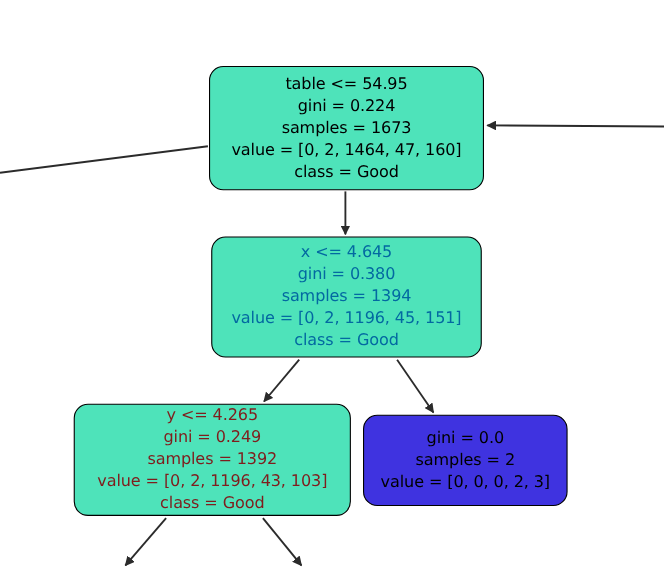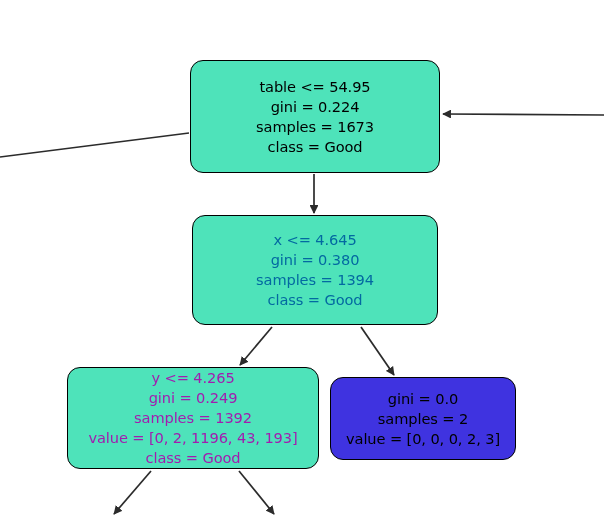--- a/index.html
+++ b/index.html
@@ -65,35 +65,37 @@
         <line x1="361" y1="327" x2="394" y2="375" stroke="#2b2b2b" marker-end="url(#arrowhead)"></line>
         <line x1="151" y1="471" x2="114" y2="514" stroke="#2b2b2b" marker-end="url(#arrowhead)"></line>
         <line x1="239" y1="471" x2="274" y2="514" stroke="#2b2b2b" marker-end="url(#arrowhead)"></line>
       </g>
   </svg>
 
   <div class="node" style="left: 190px; top: 60px; width: 250px; height: 113px; background: rgb(78, 227, 186); border-color: rgb(0, 0, 0); color: rgb(0, 0, 0);">
     <span class="line">table &lt;= 54.95</span>
     <span class="line">gini = 0.224</span>
     <span class="line">samples = 1673</span>
+    <span class="line">value = [0, 2, 1464, 47, 160]</span>
     <span class="line">class = Good</span>
   </div>
 
   <div class="node" style="left: 192px; top: 215px; width: 246px; height: 110px; background: rgb(78, 227, 186); border-color: rgb(0, 0, 0); color: #0369a1;">
     <span class="line">x &lt;= 4.645</span>
     <span class="line">gini = 0.380</span>
     <span class="line">samples = 1394</span>
+    <span class="line">value = [0, 2, 1196, 45, 151]</span>
     <span class="line">class = Good</span>
   </div>
 
-  <div class="node" style="left: 67px; top: 367px; width: 252px; height: 102px; background: rgb(78, 227, 186); border-color: rgb(0, 0, 0); color: #a21caf;">
+  <div class="node" style="left: 67px; top: 367px; width: 252px; height: 102px; background: rgb(78, 227, 186); border-color: rgb(0, 0, 0); color: #7f1d1d;">
     <span class="line">y &lt;= 4.265</span>
     <span class="line">gini = 0.249</span>
     <span class="line">samples = 1392</span>
-    <span class="line">value = [0, 2, 1196, 43, 193]</span>
+    <span class="line">value = [0, 2, 1196, 43, 103]</span>
     <span class="line">class = Good</span>
   </div>
 
   <div class="node" style="left: 330px; top: 377px; width: 186px; height: 83px; background: rgb(63, 51, 224); border-color: rgb(0, 0, 0); color: rgb(0, 0, 0);">
     <span class="line">gini = 0.0</span>
     <span class="line">samples = 2</span>
     <span class="line">value = [0, 0, 0, 2, 3]</span>
   </div>
 
 </div>

